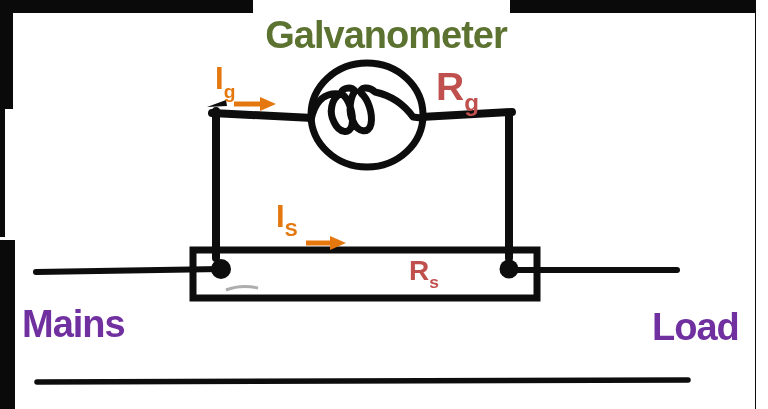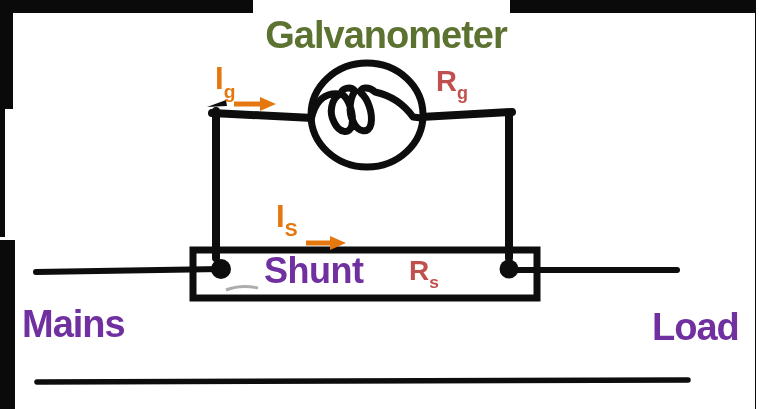--- a/index.html
+++ b/index.html
@@ -15,21 +15,21 @@
   .title{
     left:254px;top:16px;width:264px;
     font-size:38px;letter-spacing:-1px;text-align:center;
     color:#5c7231;
   }
   .lbl-orange{color:#e4770e;}
   .lbl-red{color:#c0504d;}
   .lbl-purple{color:#7030a0;}
   .cur{font-size:31px;}
   .cur sub,.res sub{font-size:0.62em;font-weight:bold;vertical-align:-0.45em;}
-  .res{font-size:29px;}
+  .res{font-size:39px;}
   .ig{left:215px;top:63px;}
   .rg{left:436px;top:67px;}
   .is{left:276px;top:201px;}
   .rs{left:409px;top:257px;font-size:28px;}
   .shunt{left:264px;top:253px;font-size:36px;letter-spacing:-0.5px;}
   .mains{left:22px;top:305px;font-size:38px;letter-spacing:-1px;}
   .load{left:652px;top:308px;font-size:38px;letter-spacing:-1px;}
 </style>
 </head>
 <body>
@@ -92,16 +92,15 @@
   <div class="t title">Galvanometer</div>
 
   <div class="t lbl-orange cur ig"><span>I</span><sub>g</sub></div>
 
   <div class="t lbl-red res rg"><span>R</span><sub>g</sub></div>
 
   <div class="t lbl-orange cur is"><span>I</span><sub>S</sub></div>
 
   <div class="t lbl-red res rs"><span>R</span><sub>s</sub></div>
 
-  <div class="t lbl-purple shunt">Shunt</div>
   <div class="t lbl-purple load">Load</div>
   <div class="t lbl-purple mains">Mains</div>
 </div>
 
 </body></html>

